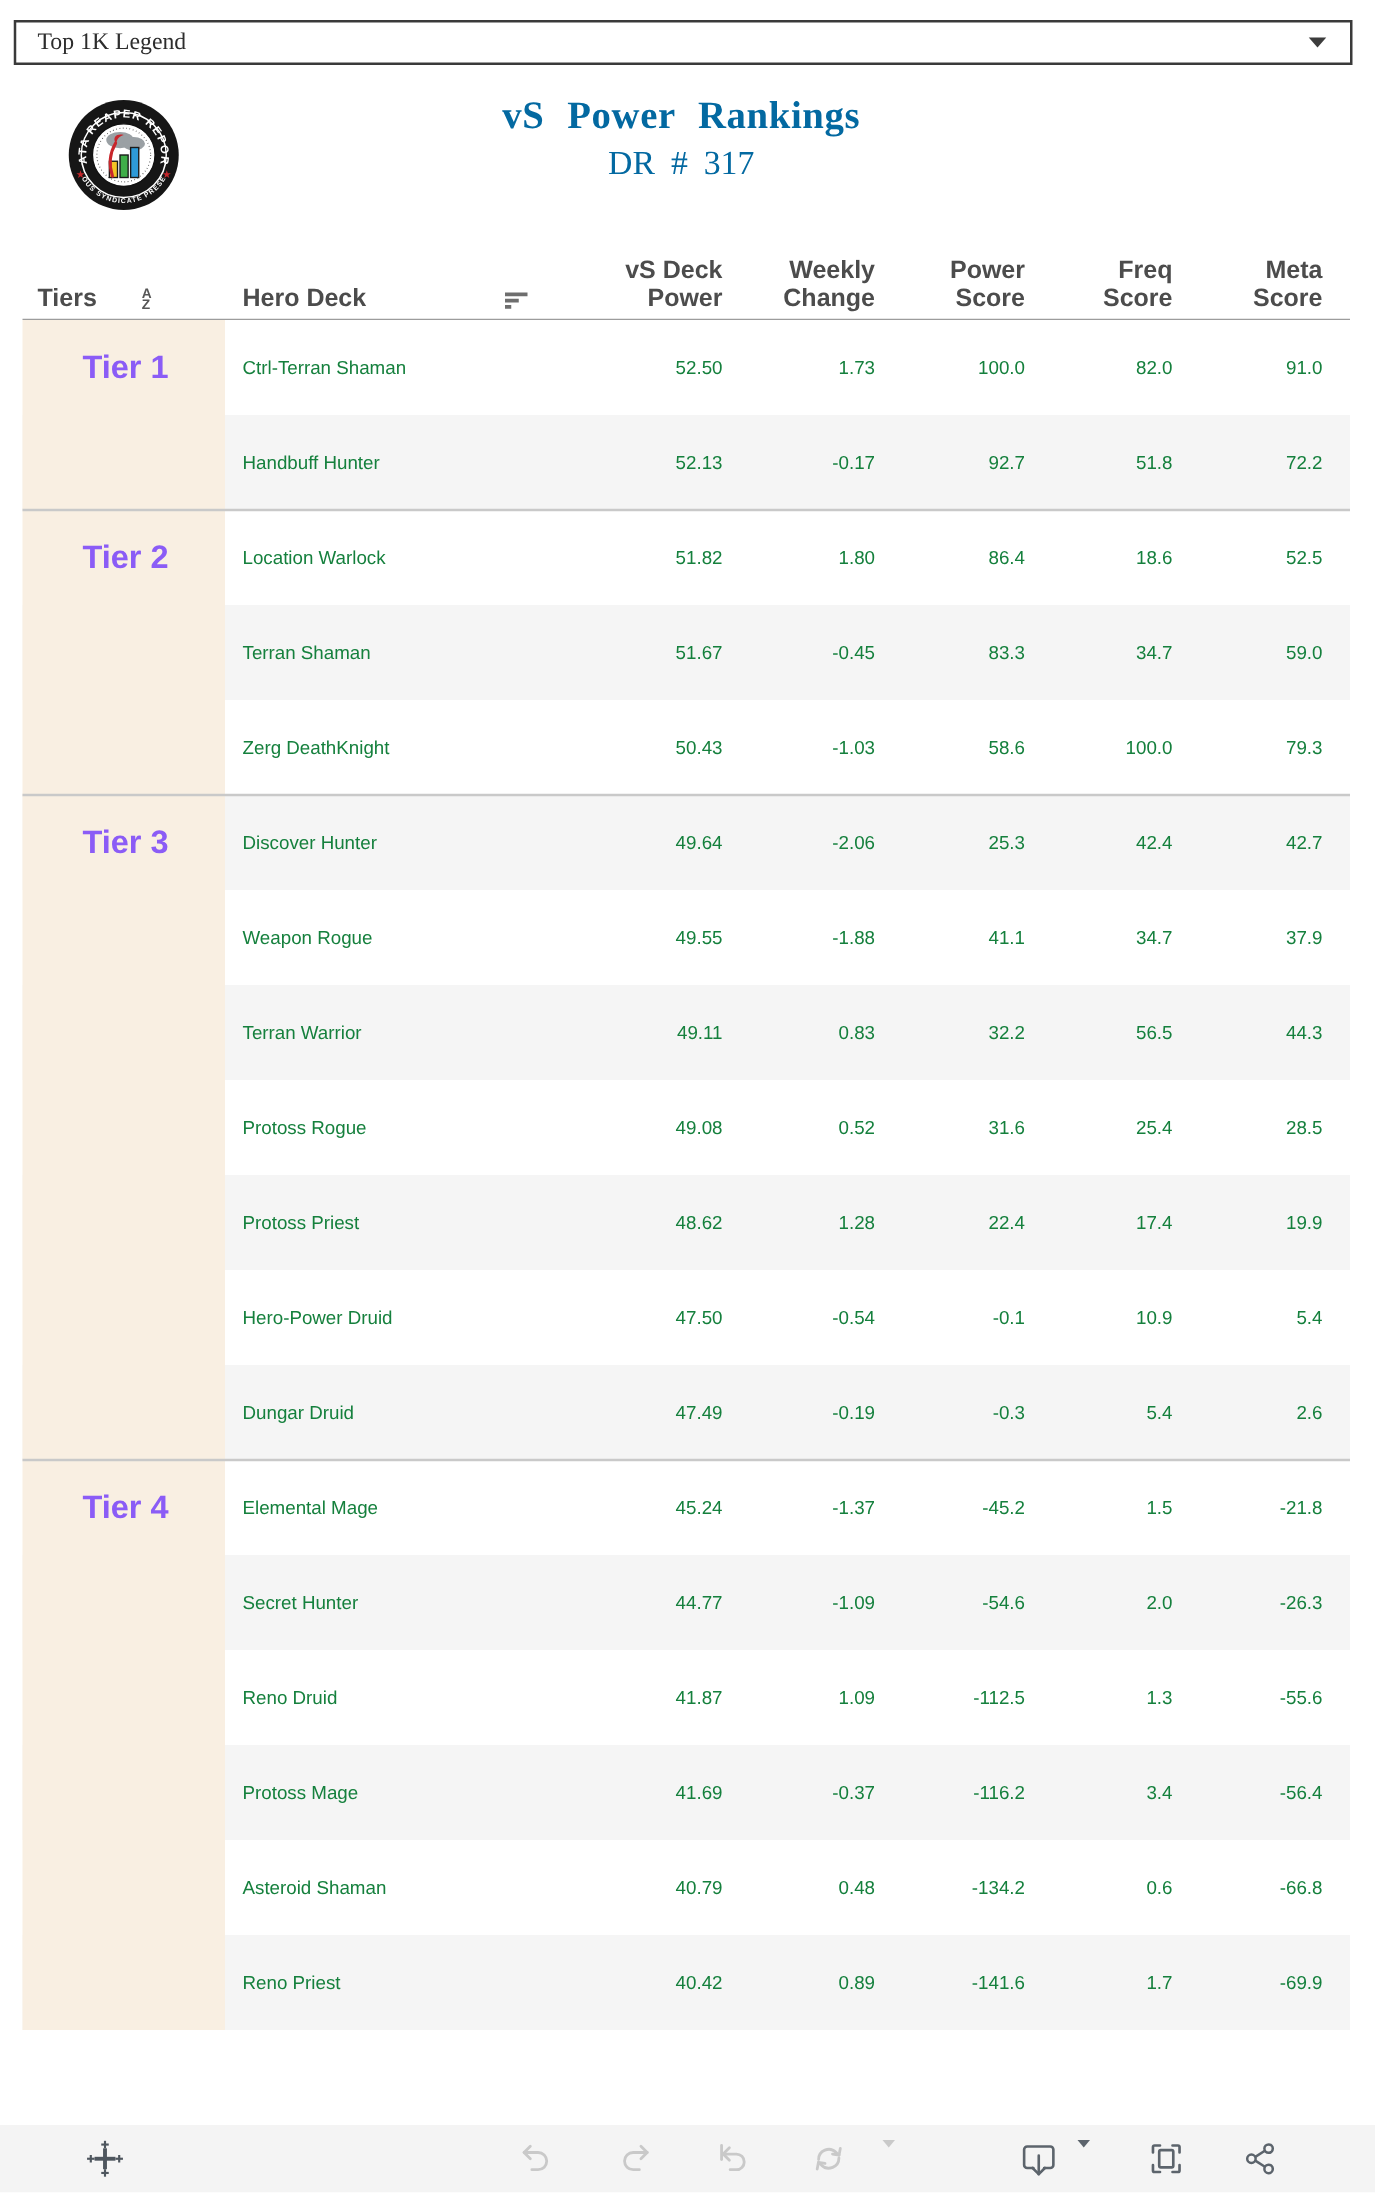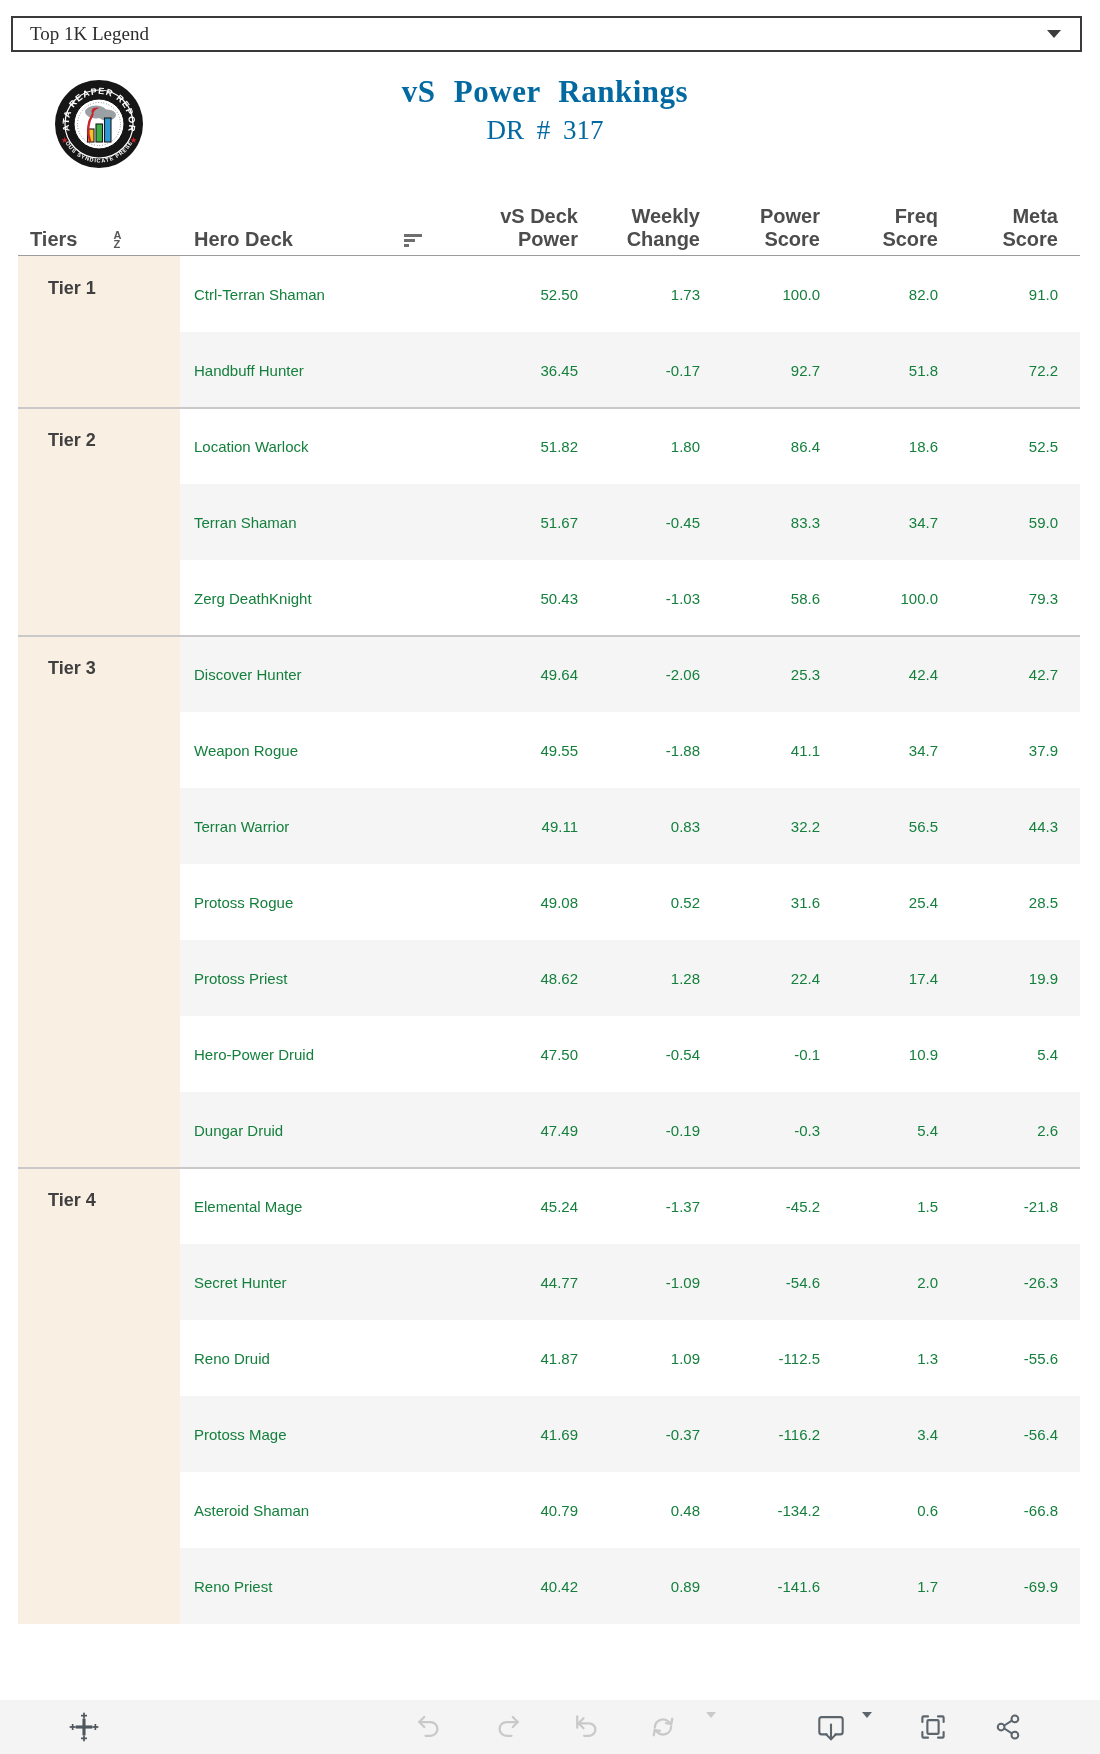--- a/index.html
+++ b/index.html
@@ -50,22 +50,22 @@
   .sortbars i:nth-child(2){width:11px;}
   .sortbars i:nth-child(3){width:5px;}
   .hcell.num{text-align:right;}
   .hcell.num span{display:block;line-height:23px;}
   
   .tier-group{position:relative;}
   .tier-group.bordered::before{
     content:"";position:absolute;left:0;right:0;top:-1px;height:2px;background:#c9c9c9;z-index:3;
   }
   .tier-label{
-    position:absolute;left:30px;top:22px;z-index:2;
-    font-size:18px;font-weight:bold;color:#404040;
+    position:absolute;left:48px;top:22px;z-index:2;
+    font-size:26px;font-weight:bold;color:#8b5cf6;
   }
   .trow{height:76px;align-items:center;font-size:15px;color:#15803d;background:#ffffff;}
   .trow.alt{background:#f5f5f5;}
   .cell-tier{background:#f9efe2;align-self:stretch;}
   .cell-deck{padding-left:14px;}
   .cell-num{text-align:right;}
   
   .toolbar{
     position:absolute;left:0;bottom:0;width:1100px;height:54px;background:#f4f4f4;
   }
@@ -169,21 +169,21 @@
           <div class="cell cell-num">52.50</div>
           <div class="cell cell-num">1.73</div>
           <div class="cell cell-num">100.0</div>
           <div class="cell cell-num">82.0</div>
           <div class="cell cell-num">91.0</div>
           <div class="cell"></div>
         </div>
         <div class="trow grid-cols alt">
           <div class="cell cell-tier"></div>
           <div class="cell cell-deck">Handbuff Hunter</div>
-          <div class="cell cell-num">36.45</div>
+          <div class="cell cell-num">52.13</div>
           <div class="cell cell-num">-0.17</div>
           <div class="cell cell-num">92.7</div>
           <div class="cell cell-num">51.8</div>
           <div class="cell cell-num">72.2</div>
           <div class="cell"></div>
         </div>
       </div>
       <div class="tier-group bordered">
         <div class="tier-label">Tier 2</div>
         <div class="trow grid-cols">

